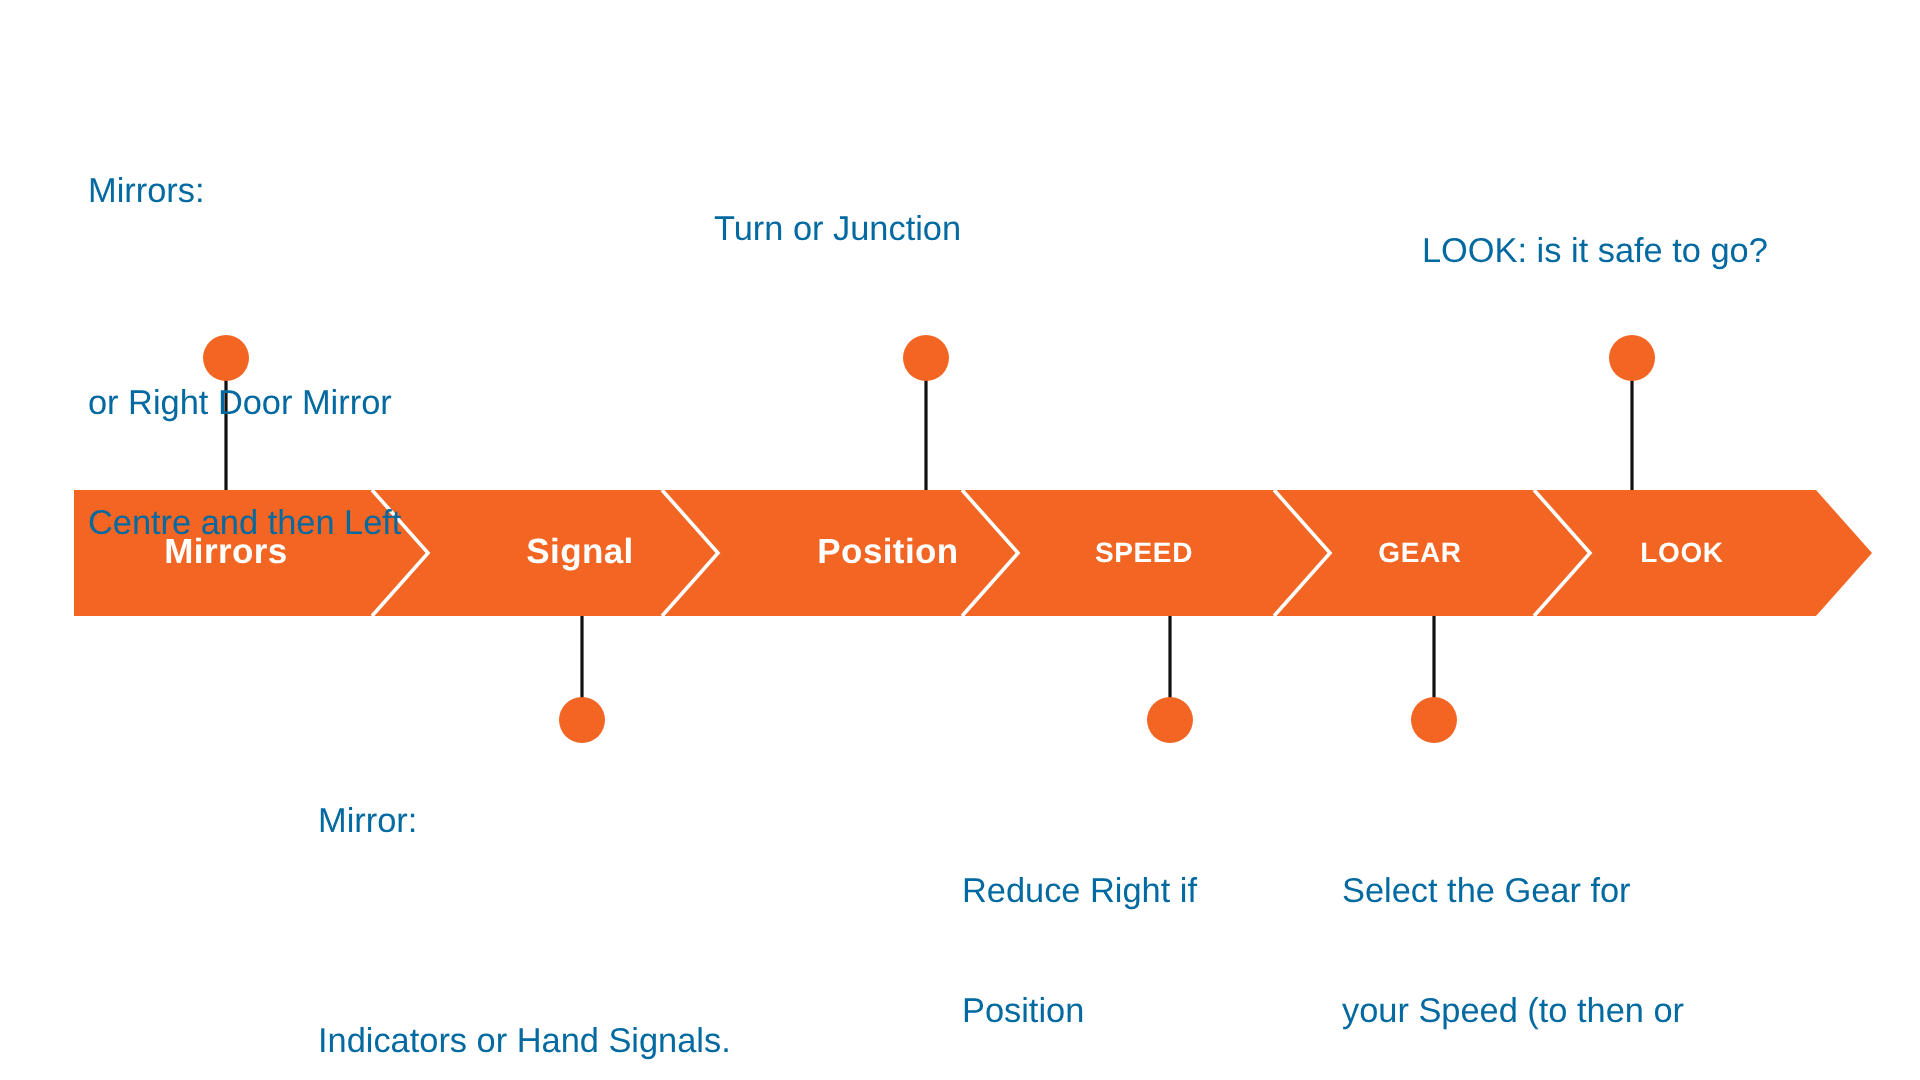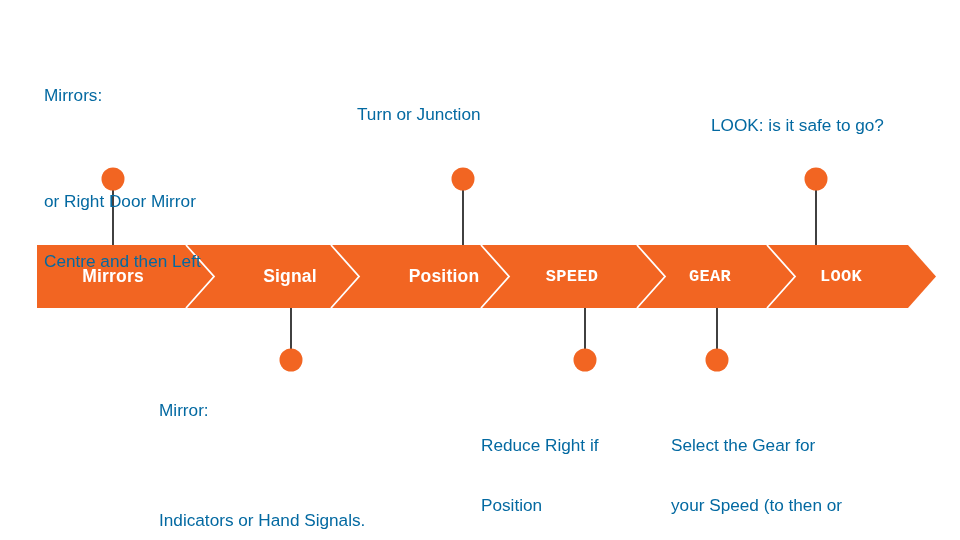--- a/index.html
+++ b/index.html
@@ -34,23 +34,22 @@
     position: absolute;
     color: #ffffff;
     font-weight: bold;
     font-size: 17.5px;
     letter-spacing: 0.2px;
     white-space: nowrap;
     transform: translate(-50%, -50%);
     text-align: center;
   }
   .stage-label.caps {
-    font-size: 17px;
+    font-size: 14px;
     letter-spacing: 0.3px;
-    font-family: Liberation Mono, monospace;
   }
   
   .callout {
     position: absolute;
     color: #0369a1;
     font-size: 17.2px;
     line-height: 30px;
     white-space: pre-line;
     font-weight: normal;
   }

